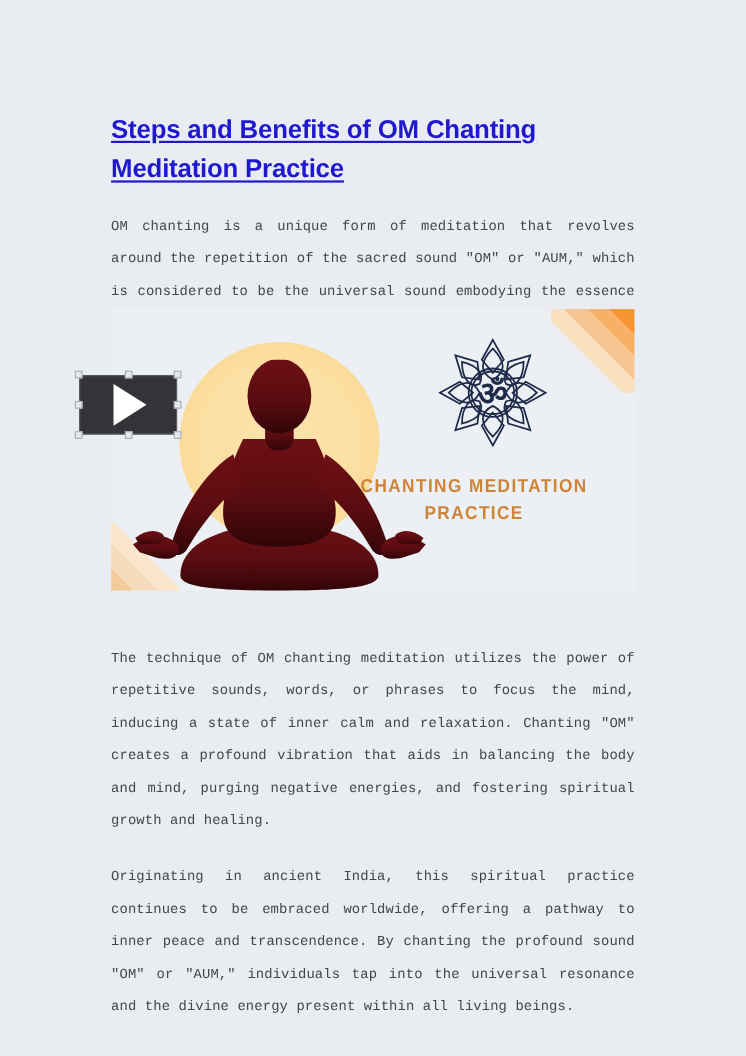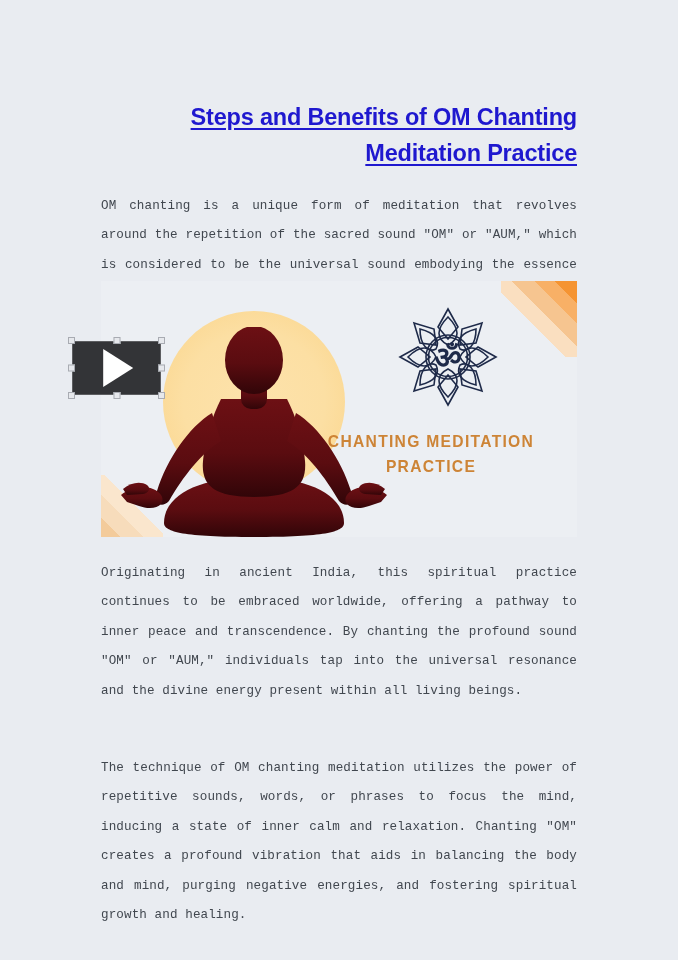--- a/index.html
+++ b/index.html
@@ -30,21 +30,21 @@
 
   
   .doc-title {
     margin: 0;
     padding-top: 99px;
     font-family: "Liberation Sans", sans-serif;
     font-size: 23.5px;
     font-weight: bold;
     line-height: 36px;
     color: #1f18cf;
-    text-align: right;
+    text-align: left;
     text-decoration: underline;
     text-underline-offset: 3px;
     letter-spacing: -0.2px;
   }
 
   
   .para {
     margin: 0;
     font-family: Liberation Mono, monospace;
     font-size: 12.6px;
@@ -280,18 +280,18 @@
     <div class="sel-handle sh-tc"></div>
     <div class="sel-handle sh-tr"></div>
     <div class="sel-handle sh-ml"></div>
     <div class="sel-handle sh-mr"></div>
     <div class="sel-handle sh-bl"></div>
     <div class="sel-handle sh-bc"></div>
     <div class="sel-handle sh-br"></div>
   </div>
 
   <div class="content" style="top:537px;">
+    <p class="para para-third">The technique of OM chanting meditation utilizes the power of repetitive sounds, words, or phrases to focus the mind, inducing a state of inner calm and relaxation. Chanting "OM" creates a profound vibration that aids in balancing the body and mind, purging negative energies, and fostering spiritual growth and healing.</p>
+
     <p class="para para-second">Originating in ancient India, this spiritual practice continues to be embraced worldwide, offering a pathway to inner peace and transcendence. By chanting the profound sound "OM" or "AUM," individuals tap into the universal resonance and the divine energy present within all living beings.</p>
-
-    <p class="para para-third">The technique of OM chanting meditation utilizes the power of repetitive sounds, words, or phrases to focus the mind, inducing a state of inner calm and relaxation. Chanting "OM" creates a profound vibration that aids in balancing the body and mind, purging negative energies, and fostering spiritual growth and healing.</p>
   </div>
 
 </div>
 
 </body></html>

